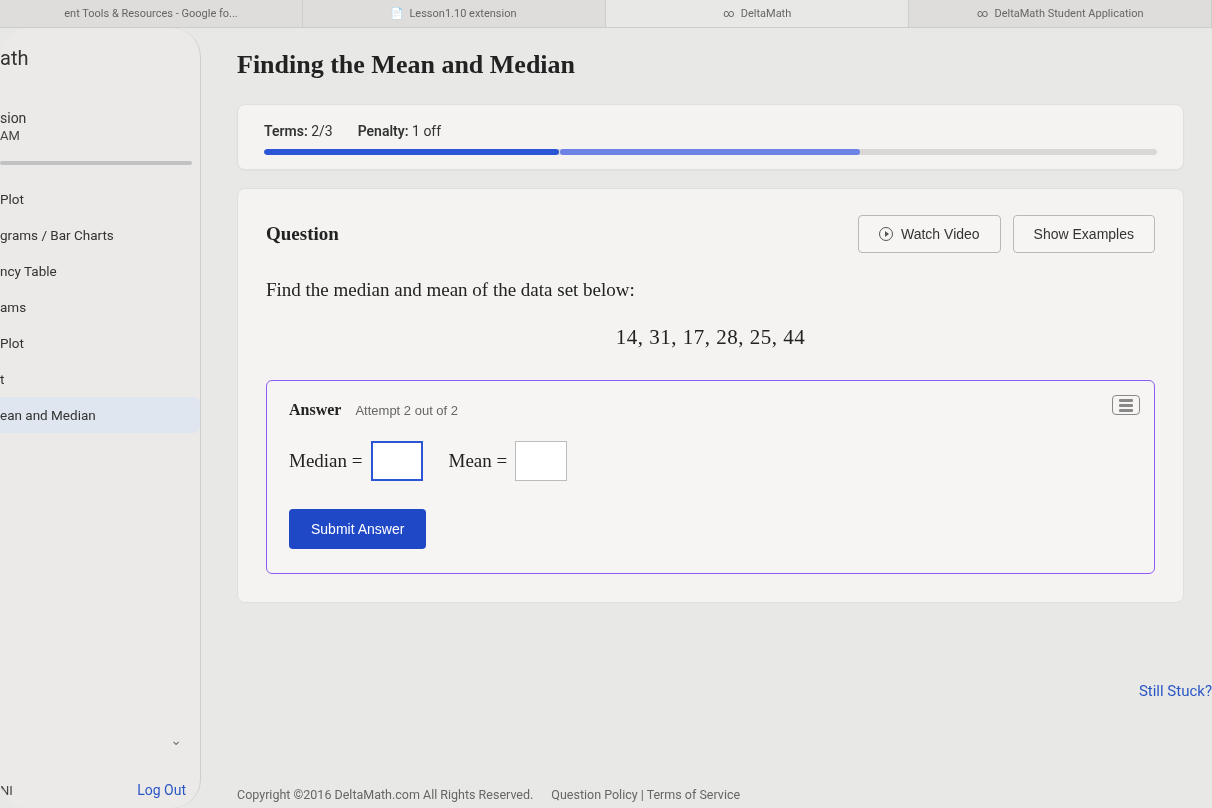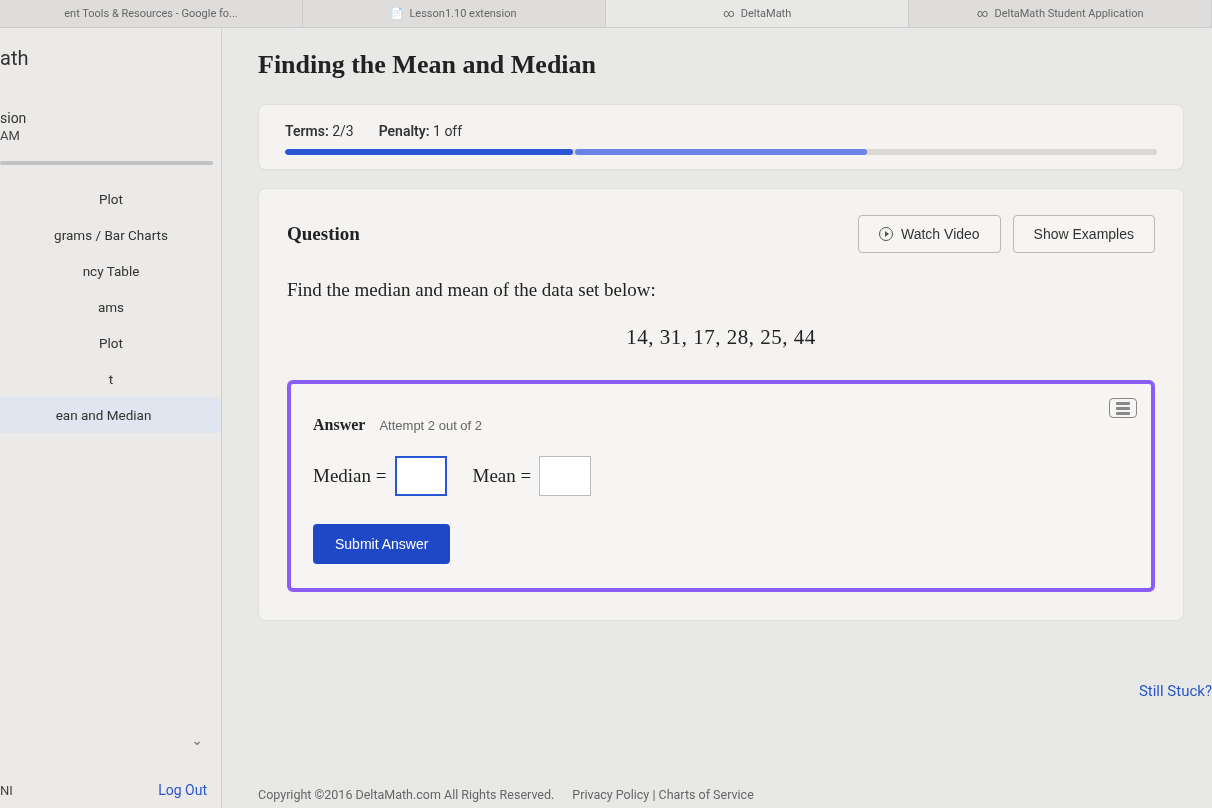--- a/index.html
+++ b/index.html
@@ -30,45 +30,45 @@
     white-space: nowrap;
     overflow: hidden;
   }
   .tab.active { background: #e8e8e6; }
   .tab-icon { width: 12px; height: 12px; display:inline-flex; align-items:center; justify-content:center; }
   .page {
     display: flex;
     height: calc(100% - 28px);
   }
   .sidebar {
-    width: 222px;
+    width: 201px;
     background: #eceae8;
     border-right: 1px solid #d0cfcd;
     padding: 18px 0 0 0;
     display:flex;
     flex-direction:column;
     position:relative;
     overflow:hidden;
+    border-radius:29px;
   }
   .brand {
     font-size: 20px;
     font-weight: 400;
     color: #333;
     padding: 0 20px 40px 0;
   }
   .sess-block { padding: 0 0 6px 0; }
   .sess-title { font-size: 14px; color: #333; }
   .sess-sub { font-size: 13px; color: #444; margin-top:2px; }
   .side-divider { height:4px; background:#c2c2c2; border-radius:4px; margin:12px 8px 16px 0; }
   .side-list { list-style:none; }
   .side-item {
     font-size: 13.5px;
     color: #333;
-    padding: 10px 14px 10px 15px;
-    text-align: center;
+    padding: 10px 14px 10px 0;
   }
   .side-item.selected {
     background: #dfe6ef;
     border-radius: 0 6px 6px 0;
     padding-left: 8px;
     margin-left: -8px;
   }
   .side-bottom {
     margin-top:auto;
     padding: 0 0 10px 0;
@@ -175,23 +175,23 @@
   }
   .q-data {
     font-family: Georgia, "Times New Roman", serif;
     font-size: 21px;
     text-align: center;
     margin: 0 0 30px 0;
     letter-spacing: 0.5px;
   }
 
   .answer-box {
-    border: 4px solid #8b5cf6;
+    border: 1px solid #8b5cf6;
     border-radius: 6px;
-    padding: 32px 22px 24px 22px;
+    padding: 20px 22px 24px 22px;
     position:relative;
     background:#f6f5f3;
   }
   .ans-head {
     font-family: Georgia, "Times New Roman", serif;
     font-size: 16px;
     margin-bottom: 22px;
   }
   .ans-head .attempt { font-family: Arial, sans-serif; font-size:13px; color:#666; margin-left:10px; font-weight:400;}
   .ans-row {
@@ -348,16 +348,16 @@
         <button class="btn-primary">
           <span>Submit Answer</span>
         </button>
       </div>
     </div>
 
     <div class="still-stuck">Still Stuck?</div>
 
     <div class="footer">
       <span>Copyright ©2016 DeltaMath.com All Rights Reserved.</span>
-      <span>Privacy Policy | Charts of Service</span>
+      <span>Question Policy | Terms of Service</span>
     </div>
   </main>
 </div>
 
 </body></html>

